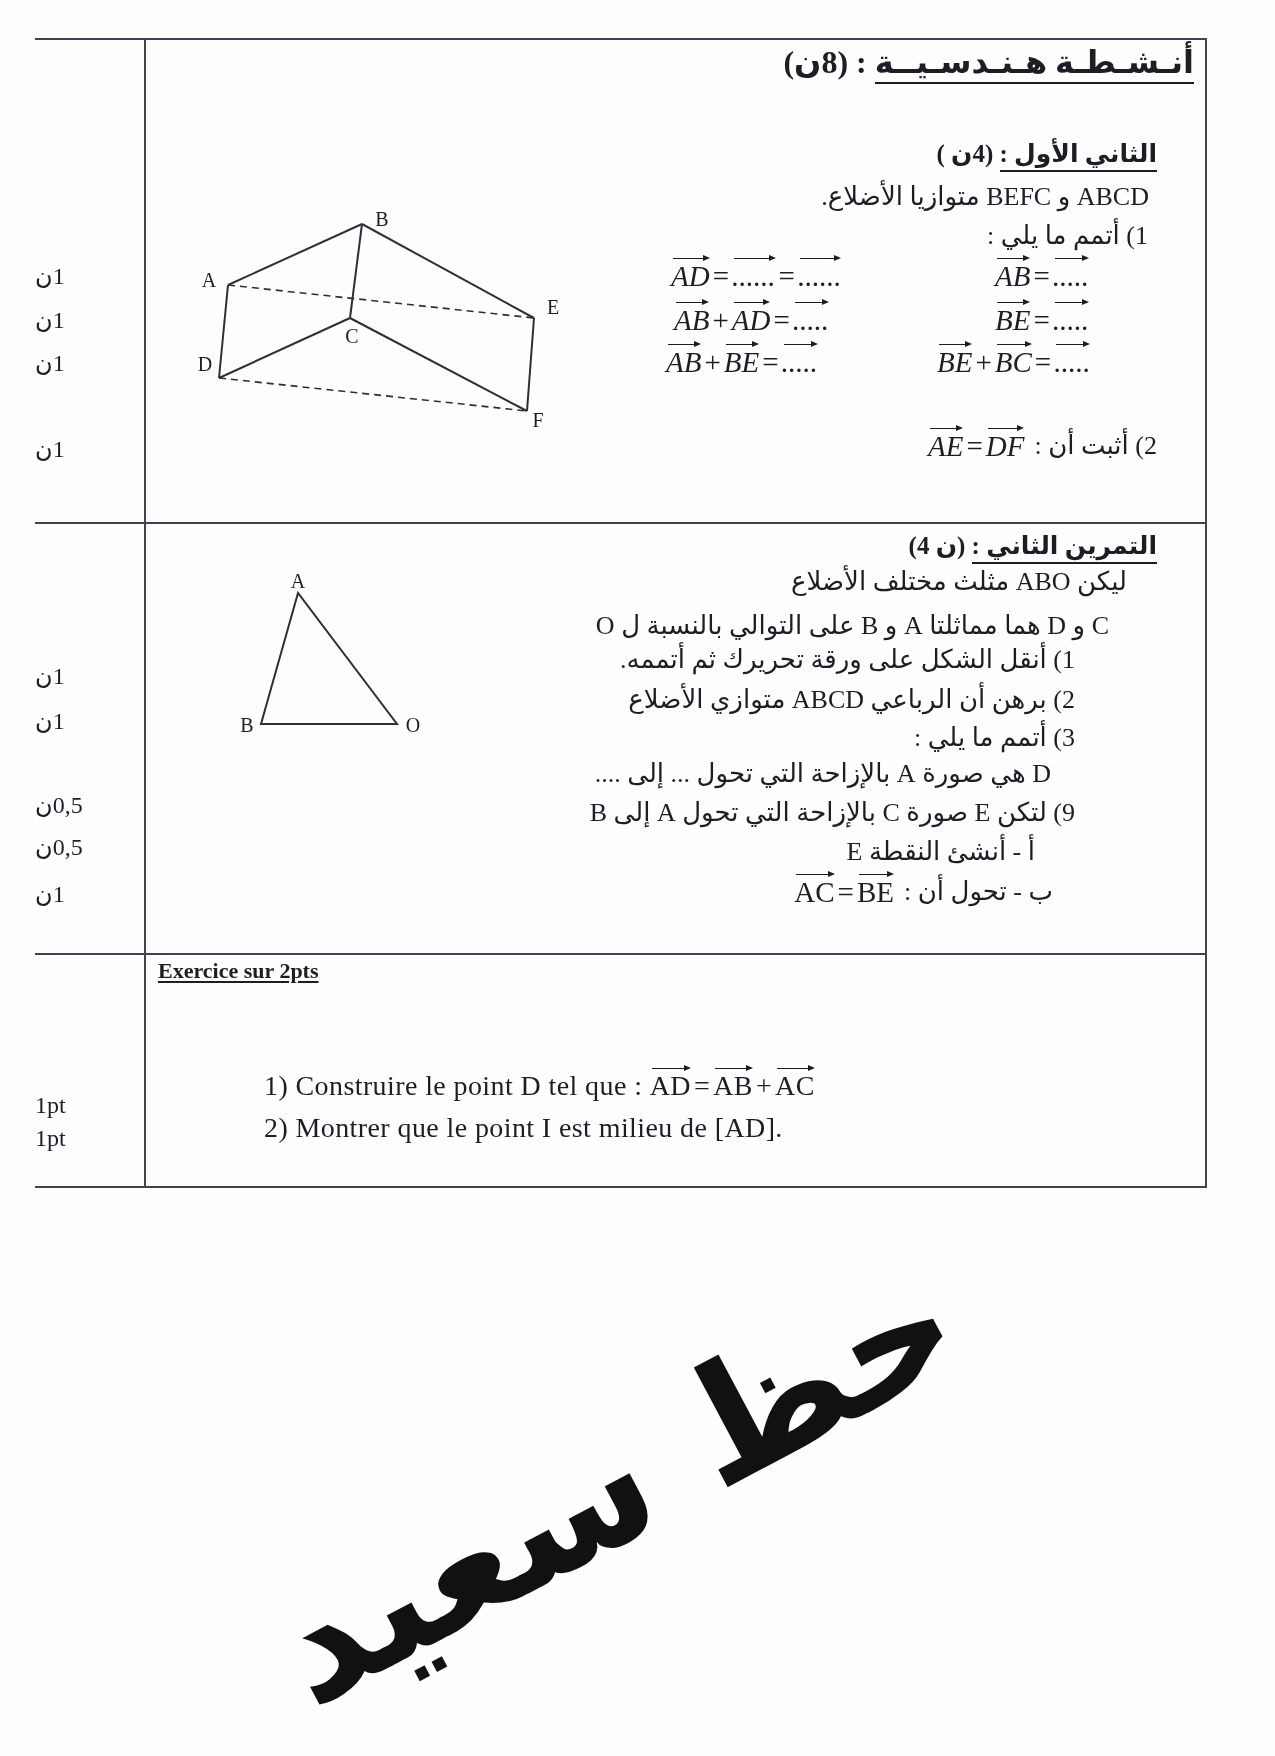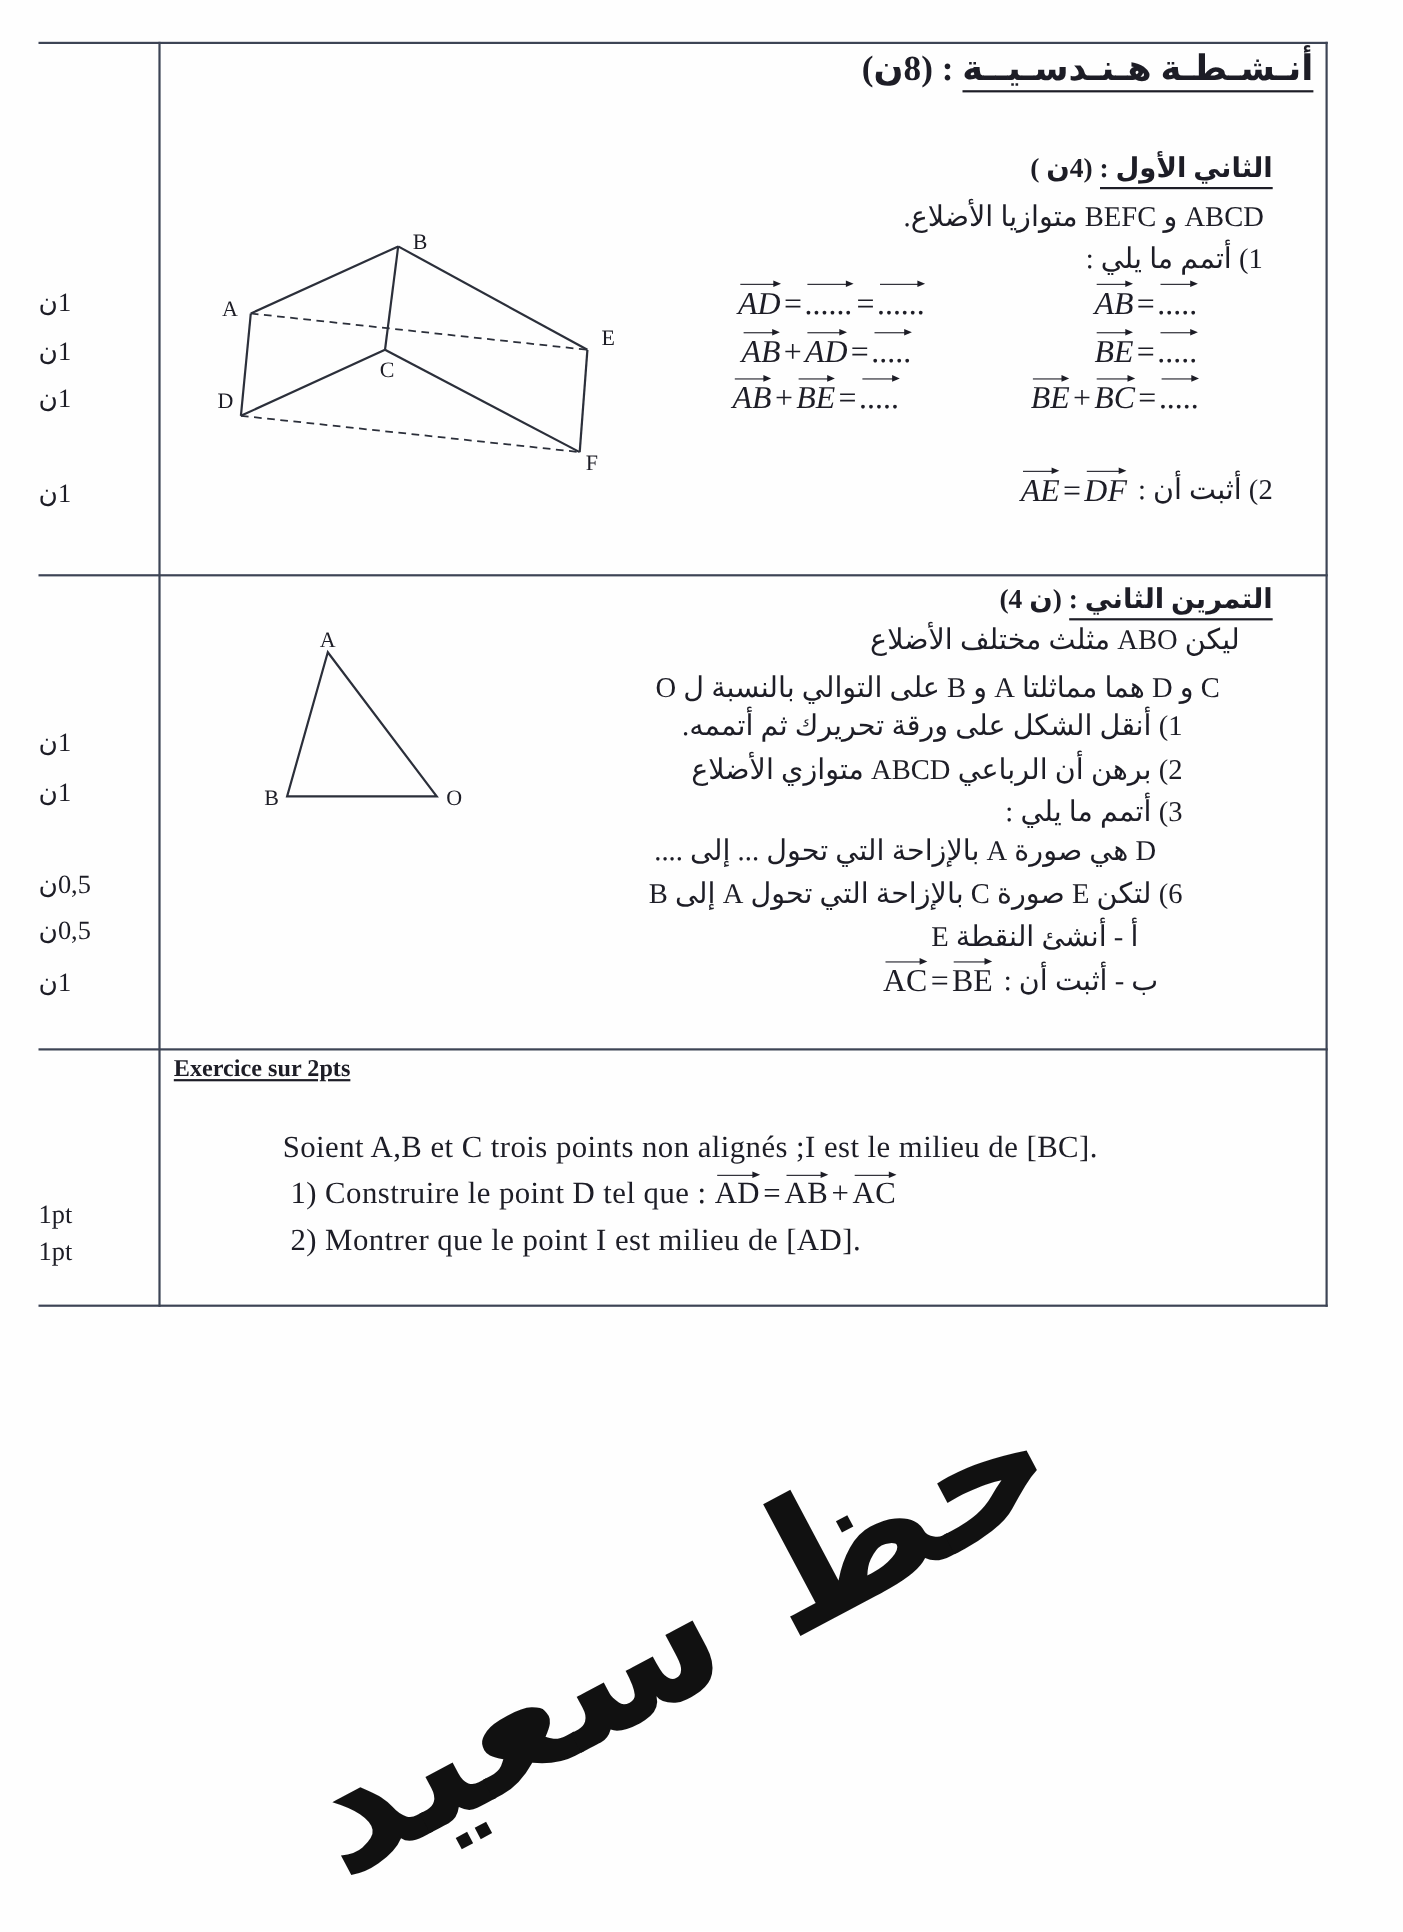--- a/index.html
+++ b/index.html
@@ -204,37 +204,36 @@
   <div class="ar ar-title" style="right:118px; top:528px;">
     <span class="ul">التمرين الثاني :</span>
     <span class="ltr-iso">(4 ن)</span>
   </div>
   <div class="ar" style="right:148px; top:564px;">ليكن ABO مثلث مختلف الأضلاع</div>
   <div class="ar" style="right:166px; top:608px;">C و D هما مماثلتا A و B على التوالي بالنسبة ل O</div>
   <div class="ar" style="right:200px; top:642px;">1) أنقل الشكل على ورقة تحريرك ثم أتممه.</div>
   <div class="ar" style="right:200px; top:682px;">2) برهن أن الرباعي ABCD متوازي الأضلاع</div>
   <div class="ar" style="right:200px; top:720px;">3) أتمم ما يلي :</div>
   <div class="ar" style="right:224px; top:756px;">D هي صورة A بالإزاحة التي تحول ... إلى ....</div>
-  <div class="ar" style="right:200px; top:795px;">6) لتكن E صورة C بالإزاحة التي تحول A إلى B</div>
+  <div class="ar" style="right:200px; top:795px;">9) لتكن E صورة C بالإزاحة التي تحول A إلى B</div>
   <div class="ar" style="right:240px; top:834px;">أ - أنشئ النقطة E</div>
   <div class="ar-row" style="right:222px; top:872px;">
-    <span>ب - أثبت أن :</span>
+    <span>ب - تحول أن :</span>
     <span class="eq-inline">
       <span class="vec">AC</span><span class="op">=</span><span class="vec">BE</span>
     </span>
   </div>
 
   <div class="score" style="top:661px;">1ن</div>
   <div class="score" style="top:706px;">1ن</div>
   <div class="score" style="top:790px;">0,5ن</div>
   <div class="score" style="top:832px;">0,5ن</div>
   <div class="score" style="top:879px;">1ن</div>
 
   <div class="fr fr-title" style="left:158px; top:958px;">Exercice sur 2pts</div>
-  <div class="fr" style="left:257px; top:1025px;">Soient A,B et C trois points non alignés ;I est le milieu de [BC].</div>
   <div class="fr" style="left:264px; top:1066px;">
     <span>1) Construire le point D tel que :</span>
     <span class="eq-inline" style="font-size:28px;font-family:Liberation Serif, serif;">
       <span class="vec">AD</span><span class="op">=</span><span class="vec">AB</span><span class="op">+</span><span class="vec">AC</span>
     </span>
   </div>
   <div class="fr" style="left:264px; top:1109px;">2) Montrer que le point I est milieu de [AD].</div>
 
   <div class="score score-fr" style="top:1090px;">1pt</div>
   <div class="score score-fr" style="top:1123px;">1pt</div>

